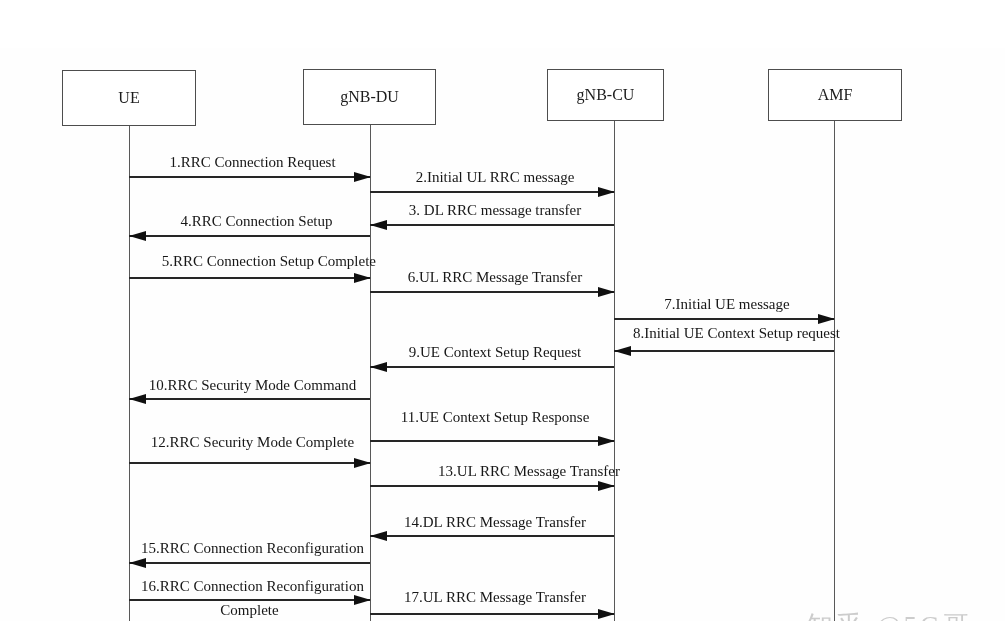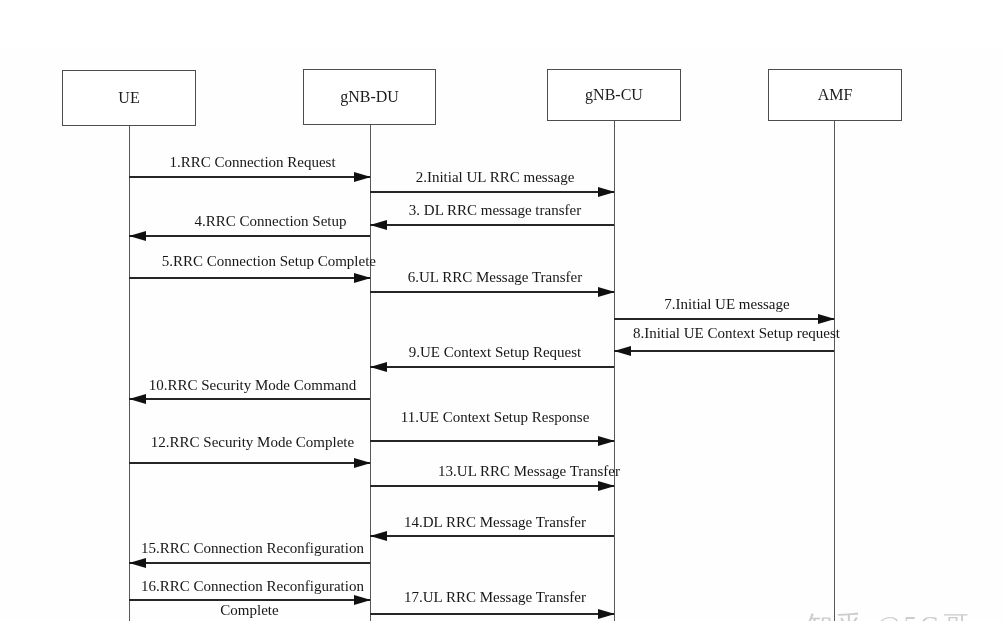--- a/index.html
+++ b/index.html
@@ -94,40 +94,40 @@
 <div class="stage">
   <div id="diagram-layer">
       <div class="actor-box" style="left: 62px; top: 22px; width: 134px; height: 56px;">
         <span>UE</span>
       </div>
       <div class="lifeline" style="left: 129px; top: 78px; height: 527px;"></div>
       <div class="actor-box" style="left: 303px; top: 21px; width: 133px; height: 56px;">
         <span>gNB-DU</span>
       </div>
       <div class="lifeline" style="left: 370px; top: 77px; height: 528px;"></div>
-      <div class="actor-box" style="left: 547px; top: 21px; width: 134px; height: 52px;">
+      <div class="actor-box" style="left: 547px; top: 21px; width: 117px; height: 52px;">
         <span>gNB-CU</span>
       </div>
       <div class="lifeline" style="left: 614px; top: 73px; height: 532px;"></div>
       <div class="actor-box" style="left: 768px; top: 21px; width: 134px; height: 52px;">
         <span>AMF</span>
       </div>
       <div class="lifeline" style="left: 834px; top: 73px; height: 532px;"></div>
       <div class="msg-line" style="left: 129px; top: 128px; width: 241px;"></div>
       <div class="arrowhead dir-right" style="left: 354px; top: 124px;"></div>
       <div class="msg-label align-center" style="top: 106px; left: 129px; width: 247px;">1.RRC Connection Request</div>
       <div class="msg-line" style="left: 370px; top: 143px; width: 244px;"></div>
       <div class="arrowhead dir-right" style="left: 598px; top: 139px;"></div>
       <div class="msg-label align-center" style="top: 121px; left: 370px; width: 250px;">2.Initial UL RRC message</div>
       <div class="msg-line" style="left: 370px; top: 176px; width: 244px;"></div>
       <div class="arrowhead dir-left" style="left: 370px; top: 172px;"></div>
       <div class="msg-label align-center" style="top: 154px; left: 370px; width: 250px;">3. DL RRC message transfer</div>
       <div class="msg-line" style="left: 129px; top: 187px; width: 241px;"></div>
       <div class="arrowhead dir-left" style="left: 129px; top: 183px;"></div>
-      <div class="msg-label align-center" style="top: 165px; left: 129px; width: 247px; padding-left: 18px;">4.RRC Connection Setup</div>
+      <div class="msg-label align-center" style="top: 165px; left: 115px; width: 247px; padding-left: 18px;">4.RRC Connection Setup</div>
       <div class="msg-line" style="left: 129px; top: 229px; width: 241px;"></div>
       <div class="arrowhead dir-right" style="left: 354px; top: 225px;"></div>
       <div class="msg-label align-center" style="top: 205px; left: 129px; width: 247px; text-align: right;">5.RRC Connection Setup Complete</div>
       <div class="msg-line" style="left: 370px; top: 243px; width: 244px;"></div>
       <div class="arrowhead dir-right" style="left: 598px; top: 239px;"></div>
       <div class="msg-label align-center" style="top: 221px; left: 370px; width: 250px;">6.UL RRC Message Transfer</div>
       <div class="msg-line" style="left: 614px; top: 270px; width: 220px;"></div>
       <div class="arrowhead dir-right" style="left: 818px; top: 266px;"></div>
       <div class="msg-label align-center" style="top: 248px; left: 614px; width: 226px;">7.Initial UE message</div>
       <div class="msg-line" style="left: 614px; top: 302px; width: 220px;"></div>

